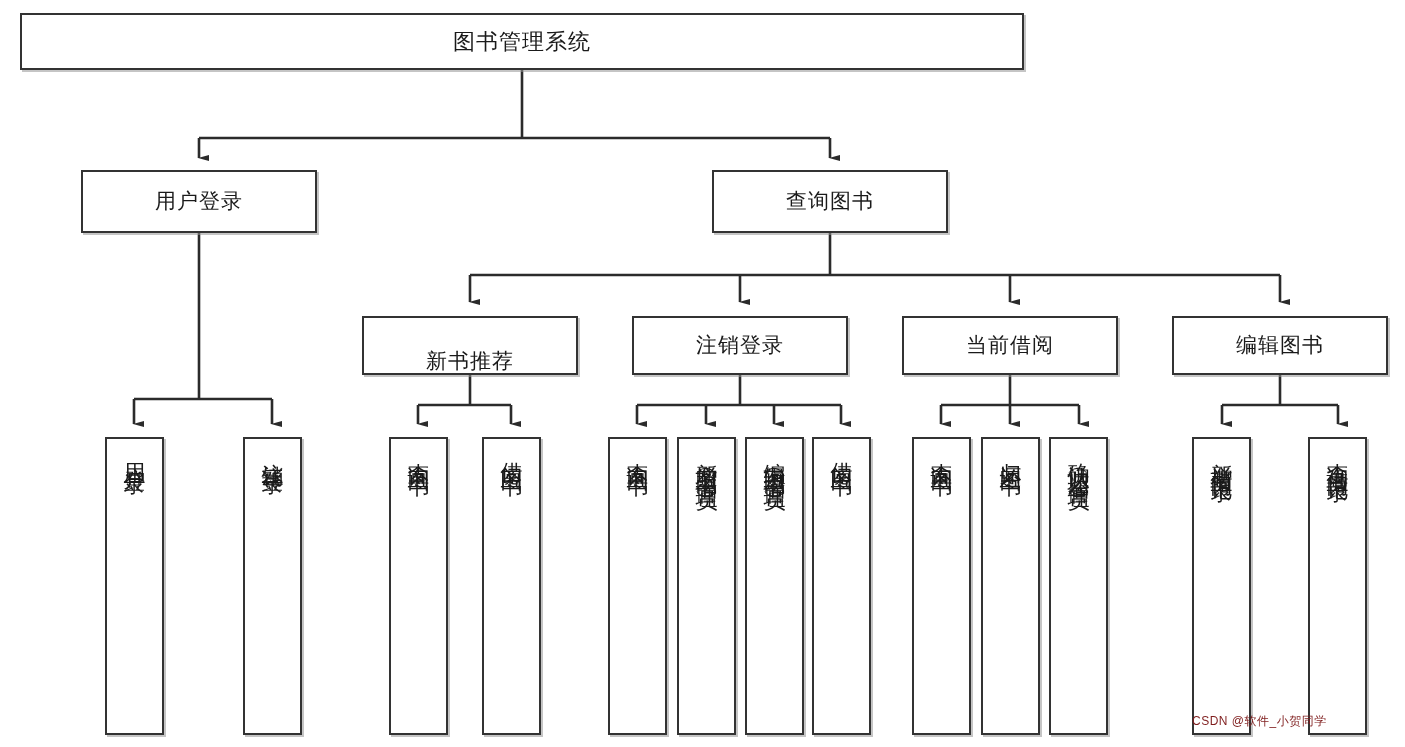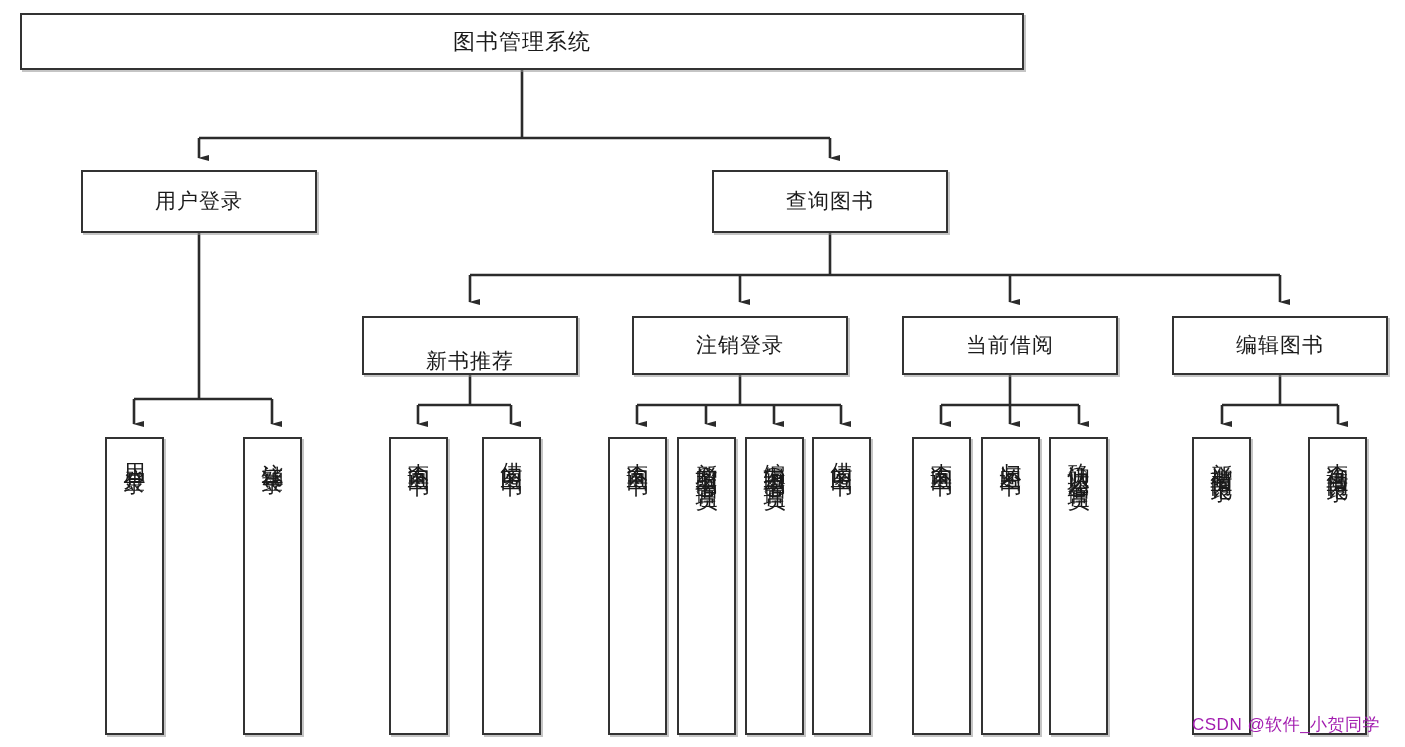--- a/index.html
+++ b/index.html
@@ -38,22 +38,22 @@
     text-orientation:upright;
     font-size:22px;
     letter-spacing:4px;
     line-height:1;
     white-space:nowrap;
   }
 
   .watermark{
     position:absolute;
     left:1192px;top:713px;
-    font-size:17px;
-    color:#a21caf;
+    font-size:12px;
+    color:#7f1d1d;
     letter-spacing:.5px;
     white-space:nowrap;
     user-select:none;
   }
 </style>
 </head>
 <body>
 
 <div id="canvas">
 

